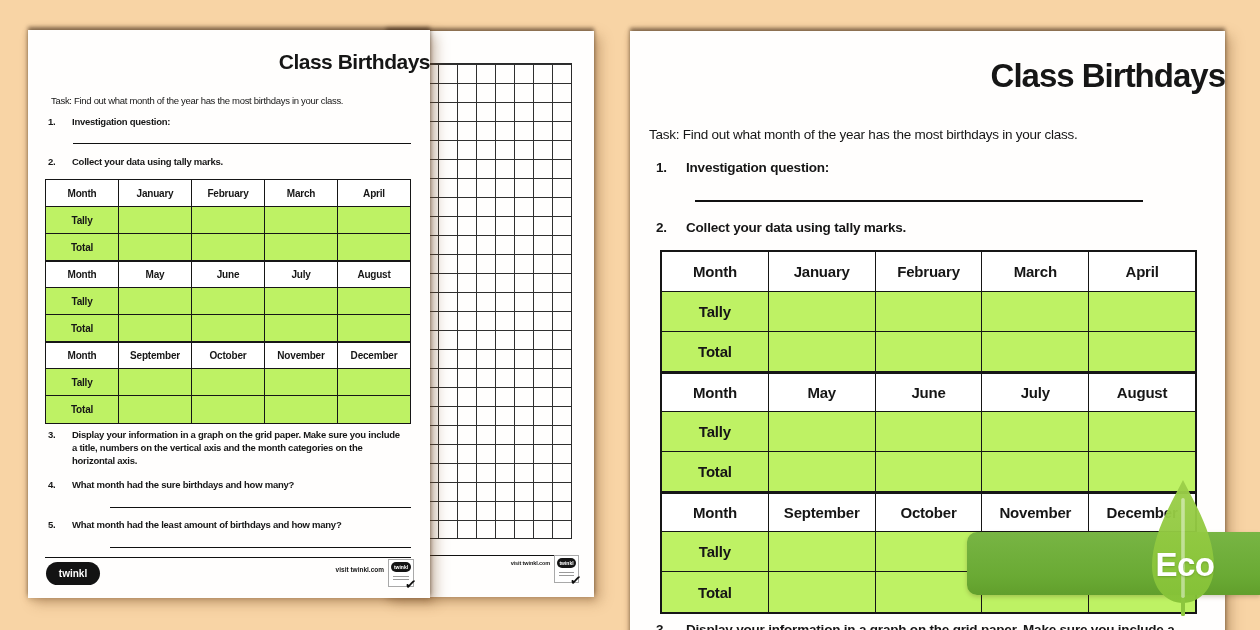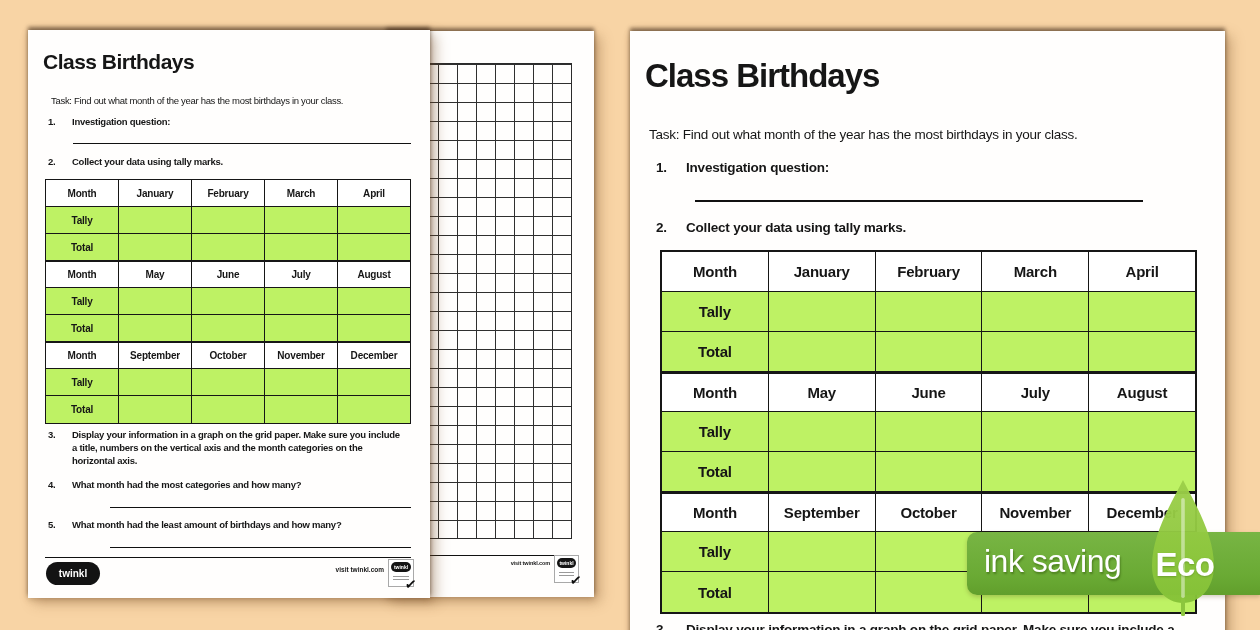--- a/index.html
+++ b/index.html
@@ -30,21 +30,21 @@
   
   .qbadge{position:absolute;background:#fff;border:1px solid #a9a9a9;}
   .qbadge .bcloud{position:absolute;left:2px;right:2px;top:2px;height:10px;background:#131313;
     border-radius:6px;color:#fff;font-size:5px;font-weight:bold;display:flex;align-items:center;justify-content:center;}
   .qbadge .bline{position:absolute;left:4px;right:4px;height:1px;background:#9a9a9a;}
   .qbadge .bcheck{position:absolute;right:-4px;bottom:-5px;font-size:14px;font-weight:bold;color:#0d0d0d;
     transform:rotate(8deg);line-height:1;}
   
   #page-small{left:28px;top:30px;width:402px;height:568px;z-index:2;}
   #page-large{left:630px;top:31px;width:595px;height:860px;z-index:1;}
-  .wtitle{position:absolute;left:15px;right:0;text-align:left;font-weight:bold;letter-spacing:-.5px;white-space:nowrap;}
+  .wtitle{position:absolute;left:4px;right:0;text-align:right;font-weight:bold;letter-spacing:-.5px;white-space:nowrap;}
   .wtask{position:absolute;font-weight:normal;white-space:nowrap;}
   .q{position:absolute;display:flex;font-weight:bold;}
   .q .qn{flex:none;}
   .answer-line{position:absolute;border-top:1.6px solid #111;height:0;}
   .mtable{position:absolute;display:flex;flex-direction:column;border:1.8px solid #161616;background:#bef264;}
   .trow{display:flex;flex:none;}
   .trow-month{background:#fff;}
   .trow.sep{border-top:1.6px solid #161616;}
   .tcell{flex:1 1 0;border-right:1.1px solid #161616;border-bottom:1.1px solid #161616;
     display:flex;align-items:center;justify-content:center;font-weight:bold;overflow:hidden;}
@@ -189,21 +189,21 @@
           <div class="tcell"></div>
           <div class="tcell"></div>
         </div>
       </div>
     <div class="q q3">
       <span class="qn">3.</span>
       <span class="qt">Display your information in a graph on the grid paper. Make sure you include a title, numbers on the vertical axis and the month categories on the horizontal axis.</span>
     </div>
     <div class="q q4">
       <span class="qn">4.</span>
-      <span class="qt">What month had the most categories and how many?</span>
+      <span class="qt">What month had the sure birthdays and how many?</span>
     </div>
     <div class="answer-line l2"></div>
     <div class="q q5">
       <span class="qn">5.</span>
       <span class="qt">What month had the least amount of birthdays and how many?</span>
     </div>
     <div class="answer-line l3"></div>
     <div class="wfoot-line"></div>
     <div class="tw-logo">twinkl</div>
     <div class="wvisit">visit twinkl.com</div>
@@ -293,21 +293,20 @@
         </div>
       </div>
     <div class="q q3">
       <span class="qn">3.</span>
       <span class="qt">Display your information in a graph on the grid paper. Make sure you include a title, numbers on the vertical axis and the month categories on the horizontal axis.</span>
     </div>
 
   </div>
 
   <div id="eco-banner"></div>
-  <div id="ink-saving">ink saving</div>
   <div id="eco-leaf">
     <svg width="66" height="140" viewBox="0 0 66 140" xmlns="http://www.w3.org/2000/svg">
       <defs>
         <linearGradient id="leafg" x1="0" y1="0" x2="0" y2="1">
           <stop offset="0" stop-color="#9ccf49"></stop>
           <stop offset="1" stop-color="#85c237"></stop>
         </linearGradient>
       </defs>
       <path d="M33 2 C44 24 64 56 64 88 C64 110 50 125 33 125 C16 125 2 110 2 88 C2 56 22 24 33 2 Z" fill="url(#leafg)" opacity="0.96"></path>
       <rect x="31.2" y="20" width="3.6" height="100" rx="1.8" fill="rgba(255,255,255,0.45)"></rect>

